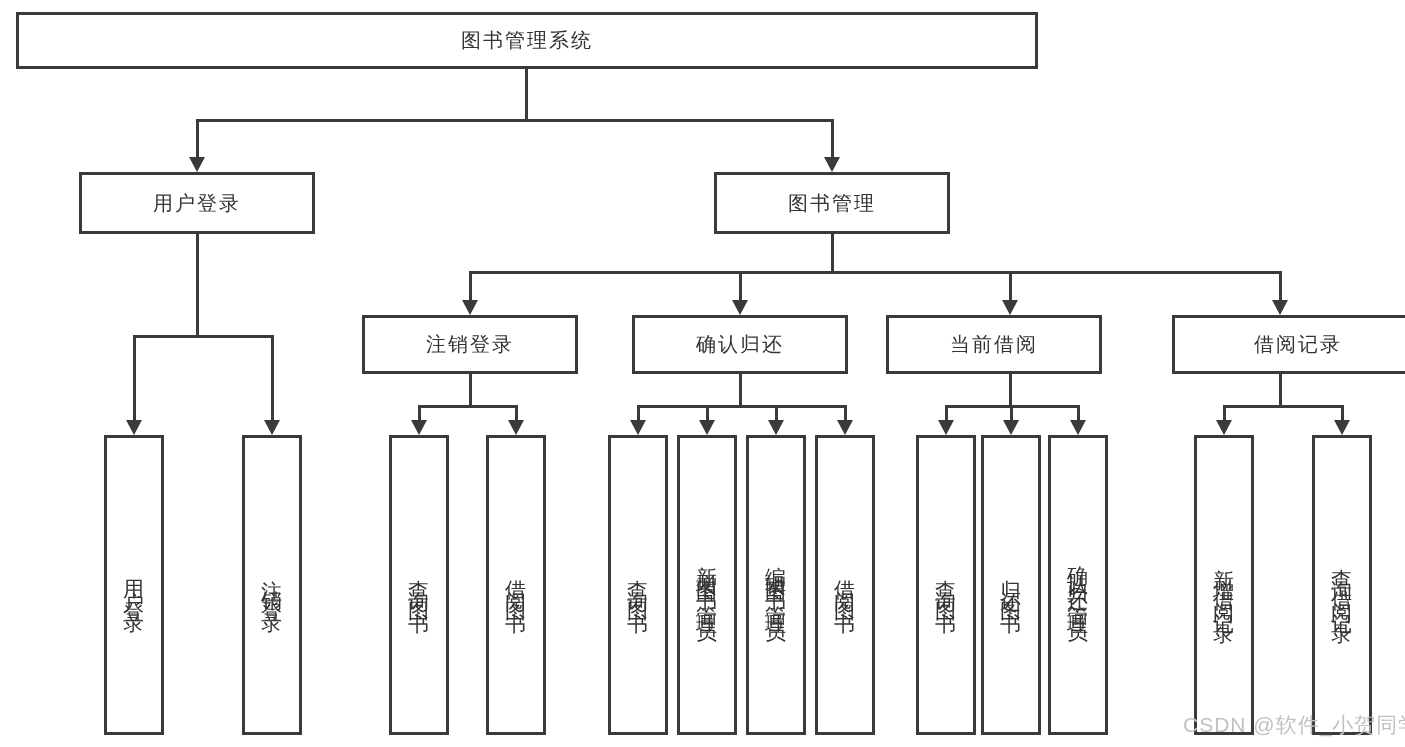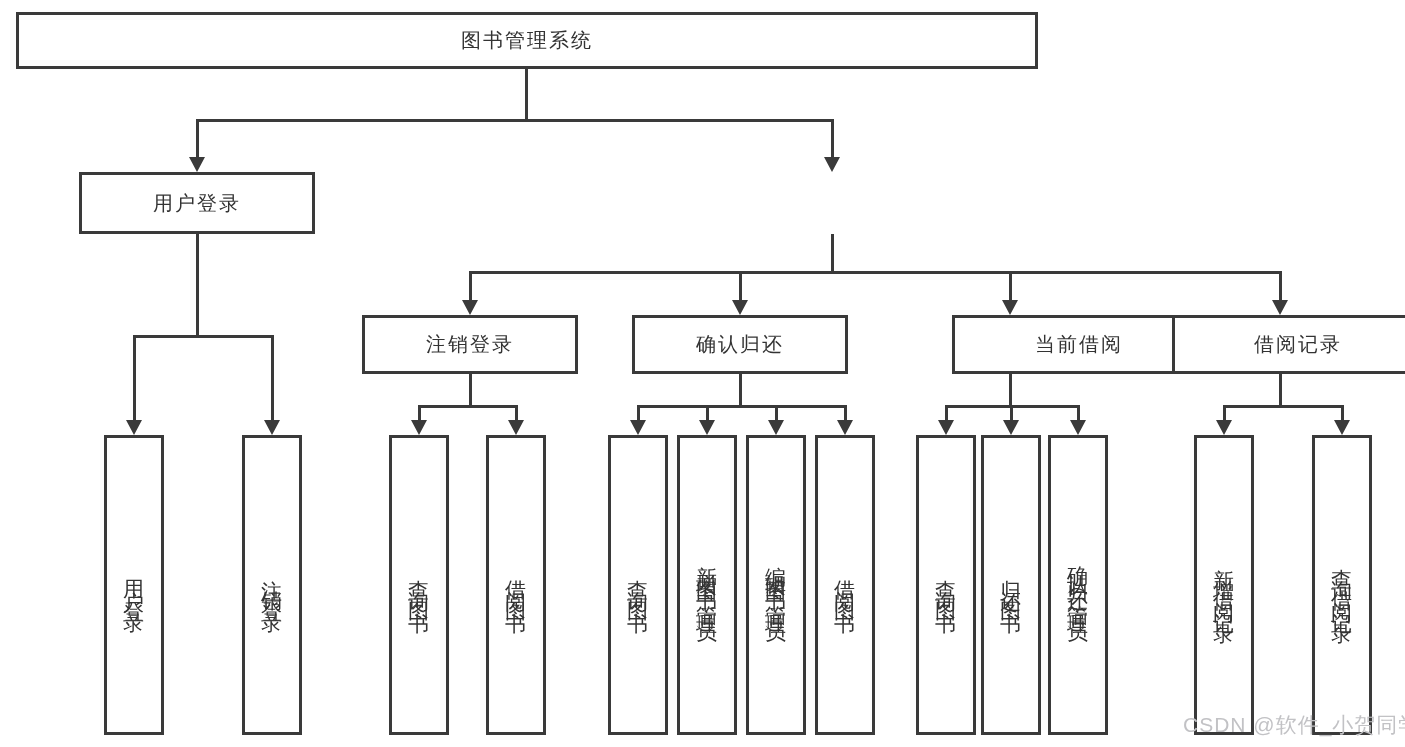--- a/index.html
+++ b/index.html
@@ -41,20 +41,23 @@
   <div class="vl" style="left:525px;top:69px;height:51px"></div>
   <div class="hl" style="left:196px;top:119px;width:638px"></div>
   <div class="vl" style="left:196px;top:119px;height:39px"></div>
   <div class="arr" style="left:189px;top:157px"></div>
   <div class="vl" style="left:831px;top:119px;height:39px"></div>
   <div class="arr" style="left:824px;top:157px"></div>
 
   <div class="box" style="left:79px;top:172px;width:236px;height:62px">
     <span class="hlabel">用户登录</span>
   </div>
+  <div class="box" style="left:714px;top:172px;width:236px;height:62px">
+    <span class="hlabel">图书管理</span>
+  </div>
 
   <div class="vl" style="left:196px;top:234px;height:103px"></div>
   <div class="hl" style="left:133px;top:335px;width:141px"></div>
   <div class="vl" style="left:133px;top:335px;height:86px"></div>
   <div class="arr" style="left:126px;top:420px"></div>
   <div class="vl" style="left:271px;top:335px;height:86px"></div>
   <div class="arr" style="left:264px;top:420px"></div>
 
   <div class="vl" style="left:831px;top:234px;height:39px"></div>
   <div class="hl" style="left:469px;top:271px;width:813px"></div>
@@ -66,21 +69,21 @@
   <div class="arr" style="left:1002px;top:300px"></div>
   <div class="vl" style="left:1279px;top:271px;height:31px"></div>
   <div class="arr" style="left:1272px;top:300px"></div>
 
   <div class="box" style="left:362px;top:315px;width:216px;height:59px">
     <span class="hlabel">注销登录</span>
   </div>
   <div class="box" style="left:632px;top:315px;width:216px;height:59px">
     <span class="hlabel">确认归还</span>
   </div>
-  <div class="box" style="left:952px;top:315px;width:254px;height:59px">
+  <div class="box" style="left:886px;top:315px;width:216px;height:59px">
     <span class="hlabel">当前借阅</span>
   </div>
   <div class="box" style="left:1172px;top:315px;width:252px;height:59px">
     <span class="hlabel">借阅记录</span>
   </div>
 
   <div class="vl" style="left:469px;top:374px;height:33px"></div>
   <div class="hl" style="left:418px;top:405px;width:100px"></div>
   <div class="vl" style="left:418px;top:405px;height:16px"></div>
   <div class="arr" style="left:411px;top:420px"></div>

